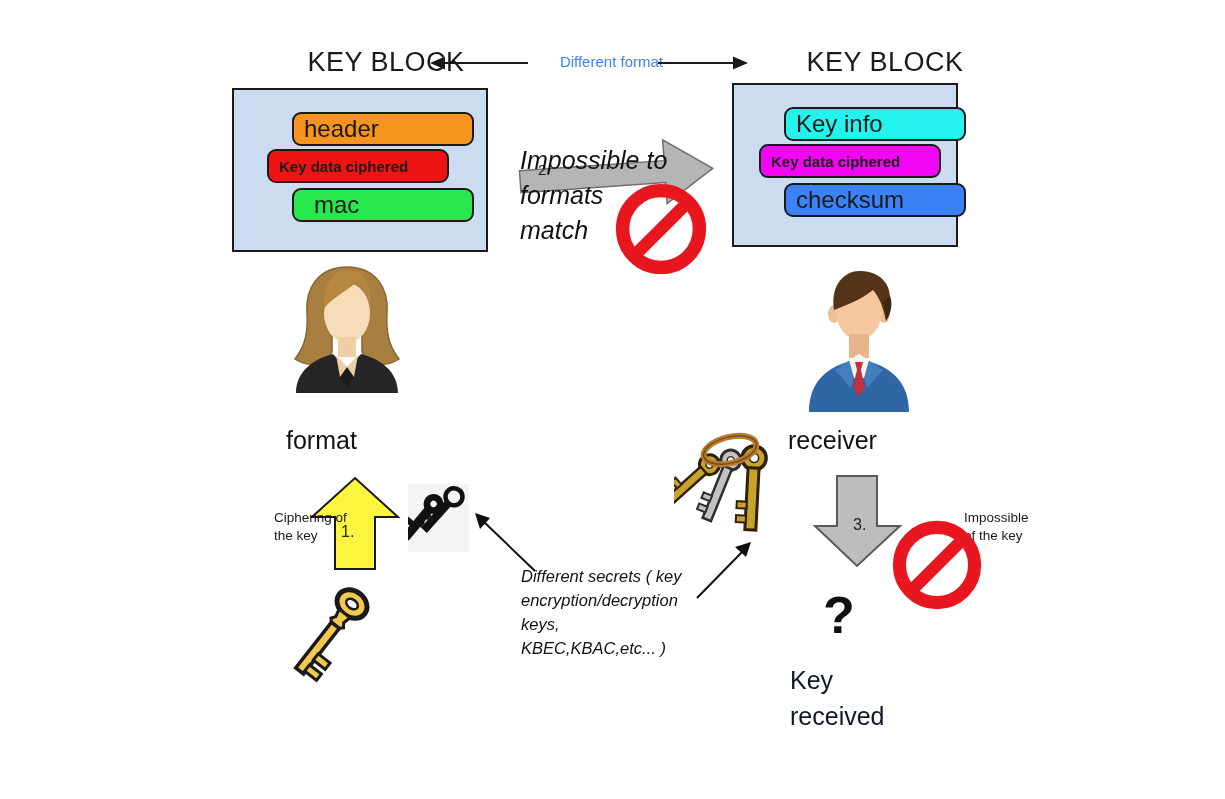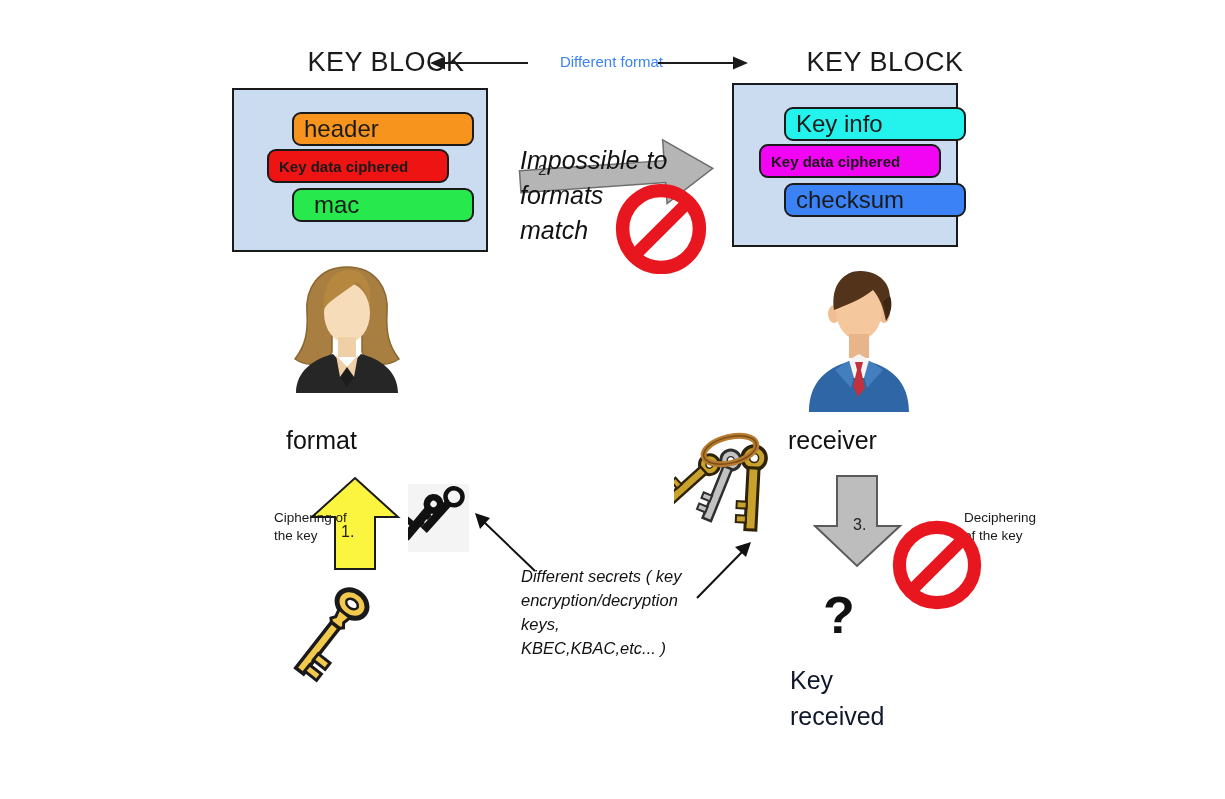--- a/index.html
+++ b/index.html
@@ -296,21 +296,21 @@
 
   <div class="abs" style="left:813px; top:474px;">
     <svg width="90" height="95" viewBox="0 0 90 95">
       <polygon points="24,2 64,2 64,52 87,52 44,92 2,52 24,52" fill="#BDBDBD" stroke="#5a5a5a" stroke-width="2"></polygon>
     </svg>
   </div>
 
   <div class="abs step-num" style="left:853px; top:516px; font-size:16px;">3.</div>
 
   <div class="abs small-caption" style="left:916px; top:509px;">
-    <div>Deciphering</div>
+    <div>Impossible</div>
     <div>of the key</div>
   </div>
 
   <div class="abs" style="left:890px; top:518px;">
     <svg width="94" height="94" viewBox="0 0 100 100">
       <circle cx="50" cy="50" r="40" fill="none" stroke="#E8161E" stroke-width="14"></circle>
       <line x1="24" y1="76" x2="76" y2="24" stroke="#E8161E" stroke-width="13"></line>
     </svg>
   </div>
 

